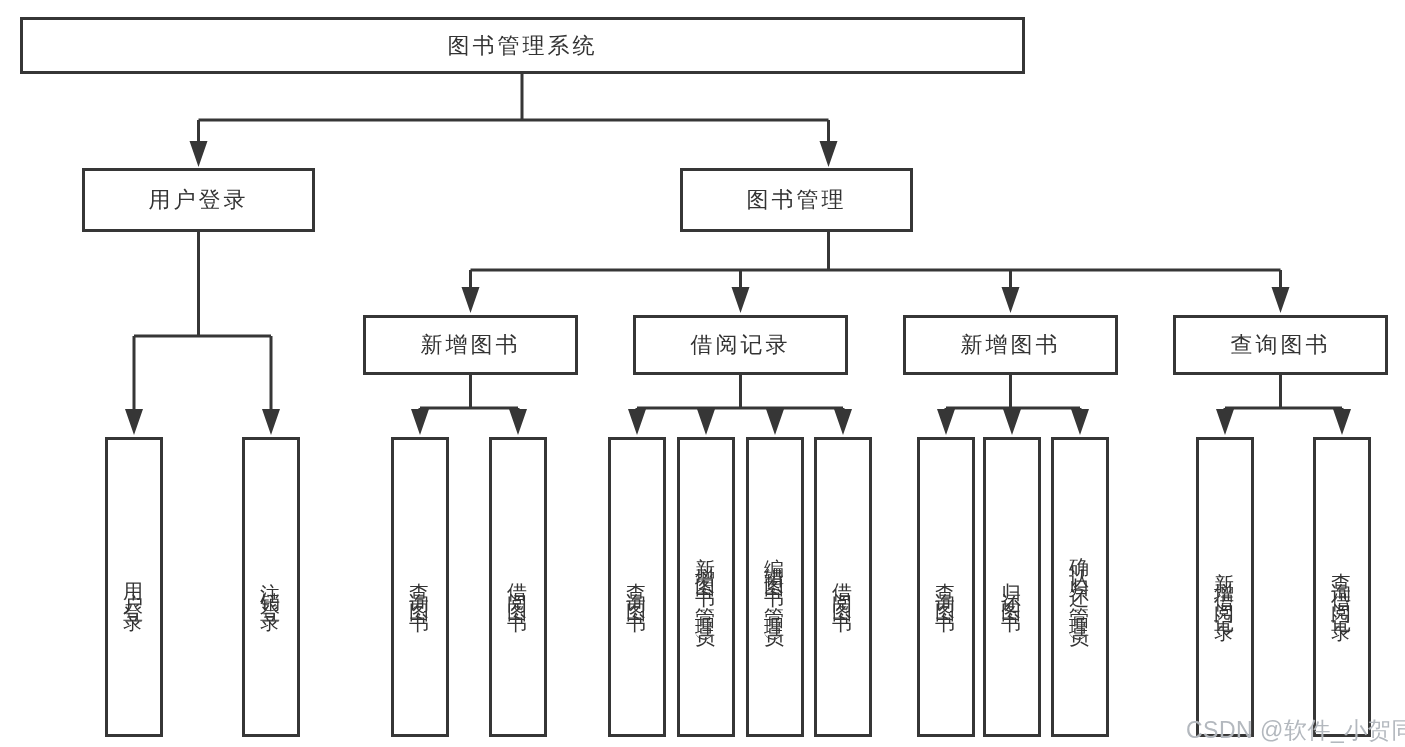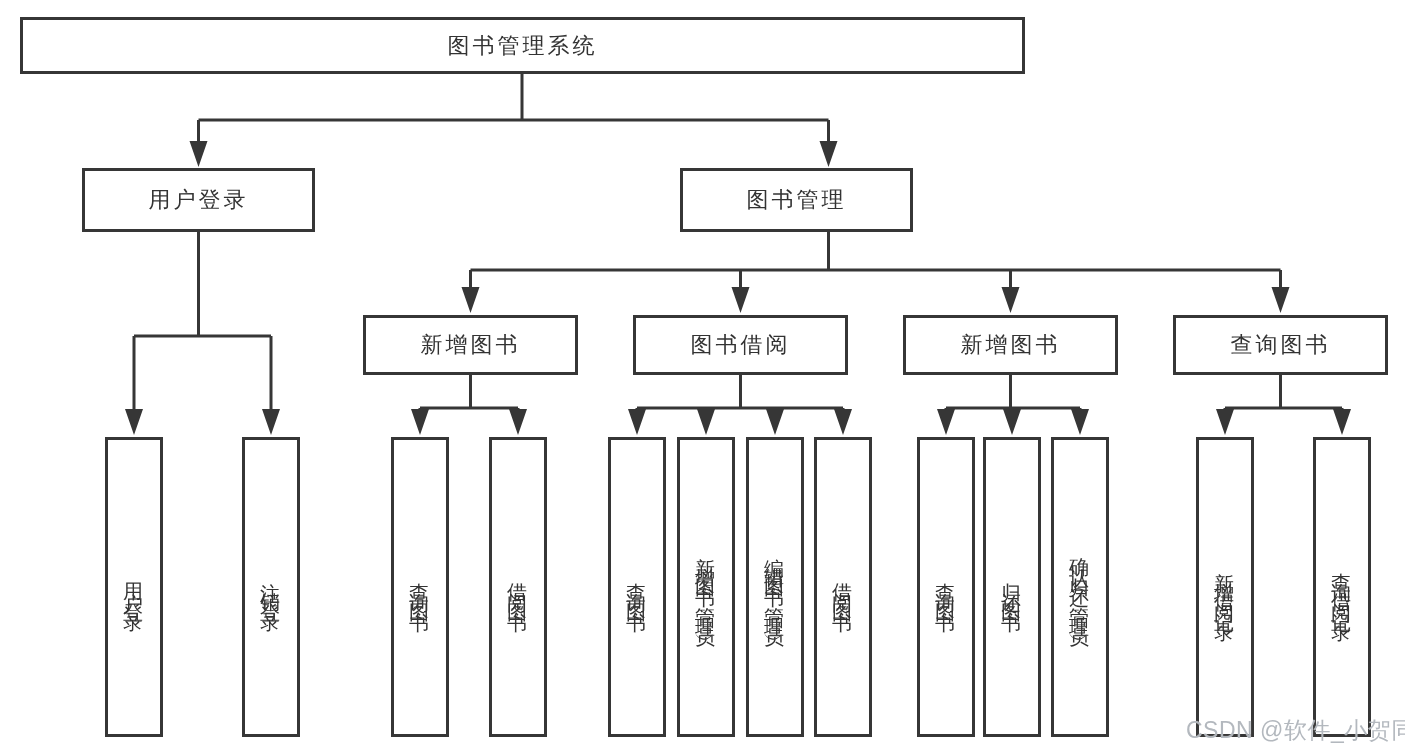--- a/index.html
+++ b/index.html
@@ -128,21 +128,21 @@
     <span class="hlabel">用户登录</span>
   </div>
   <div class="node lv1" style="left:680px">
     <span class="hlabel">图书管理</span>
   </div>
 
   <div class="node lv2" style="left:363px">
     <span class="hlabel">新增图书</span>
   </div>
   <div class="node lv2" style="left:633px">
-    <span class="hlabel">图书借阅</span>
+    <span class="hlabel">借阅记录</span>
   </div>
   <div class="node lv2" style="left:903px">
     <span class="hlabel">新增图书</span>
   </div>
   <div class="node lv2" style="left:1173px">
     <span class="hlabel">查询图书</span>
   </div>
 
   <div class="node leaf" style="left:105px">
     <span class="vlabel">用户登录</span>

